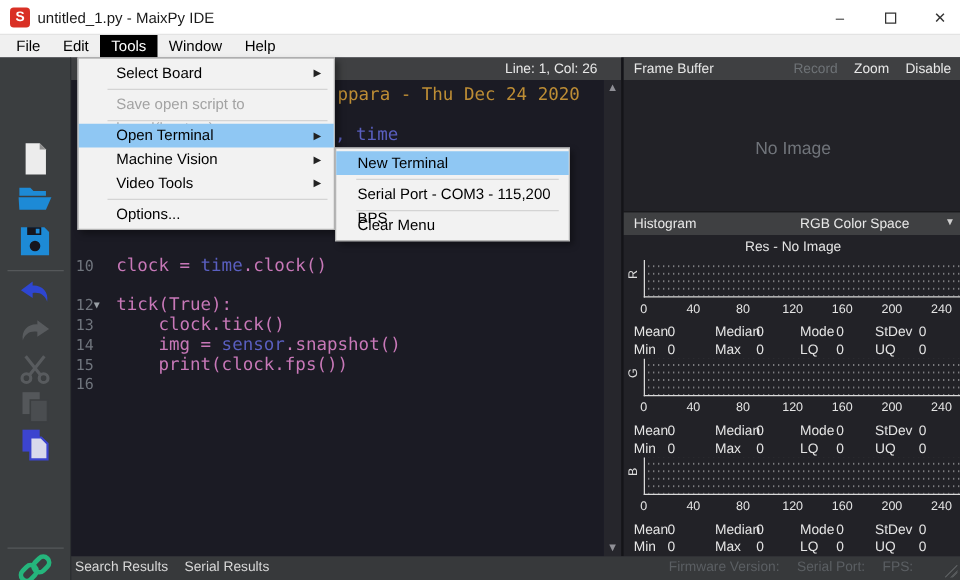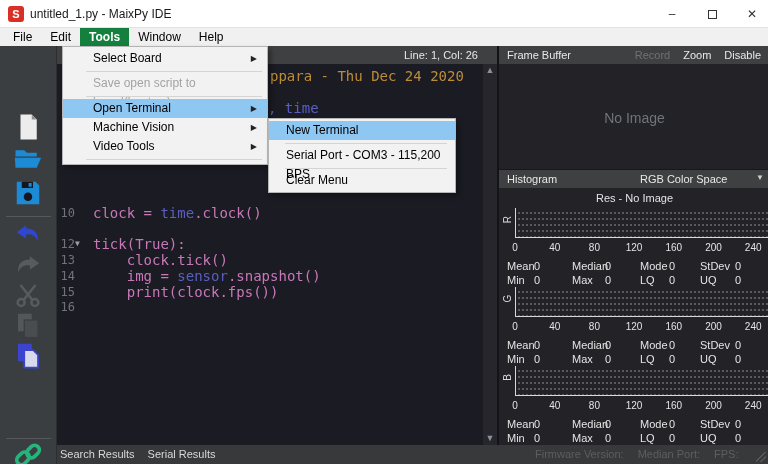--- a/index.html
+++ b/index.html
@@ -12,21 +12,21 @@
   
   .titlebar { position:absolute; left:0; top:0; width:768px; height:28px; background:#ffffff; border-bottom:1px solid #e3e3e3; }
   .app-logo { position:absolute; left:8px; top:6px; width:16px; height:16px; background:#d93025; border-radius:3px; color:#fff; font-size:11px; font-weight:bold; text-align:center; line-height:16px; }
   .title-text { position:absolute; left:30px; top:7px; font-size:12px; color:#1a1a1a; }
   .winbtn { position:absolute; top:0; width:40px; height:28px; text-align:center; line-height:28px; font-size:12px; color:#333; }
   .winbtn.min { left:652px; } .winbtn.max { left:692px; } .winbtn.close { left:732px; }
   .maxglyph { display:inline-block; width:9px; height:9px; border:1px solid #333; vertical-align:middle; }
   
   .menubar { position:absolute; left:0; top:28px; width:768px; height:18px; background:#f0f0f0; display:flex; align-items:stretch; padding-left:4px; }
   .menubar-item { font-size:12px; color:#000; padding:1px 9px 0 9px; line-height:17px; }
-  .menubar-item.active { background:#15803d; color:#fff;font-weight:bold; }
+  .menubar-item.active { background:#000000; color:#fff; }
   
   .sidebar { position:absolute; left:0; top:46px; width:57px; height:418px; background:#3b3e40; border-right:1px solid #2c2f31; }
   .side-icon { position:absolute; left:13px; width:30px; height:30px; }
   .side-sep { position:absolute; left:6px; width:45px; height:1px; background:#55585a; }
   
   .editor-topbar { position:absolute; left:57px; top:46px; width:440px; height:18px; background:#3f4042; }
   .cursor-status { position:absolute; right:19px; top:3px; font-size:11px; color:#e8e8e8; }
   .editor { position:absolute; left:57px; top:64px; width:426px; height:381px; background:#1b1b24; font-family:"DejaVu Sans Mono", monospace; font-size:14px; overflow:hidden; }
   .frag { position:absolute; white-space:pre; }
   .code-line { position:absolute; left:0; height:16px; white-space:pre; }
@@ -303,21 +303,21 @@
       </div>
   </div>
 
   <div class="statusbar">
     <div class="status-tabs" id="status-tabs">
         <span>Search Results</span>
         <span>Serial Results</span>
       </div>
     <div class="status-right" id="status-right">
         <span>Firmware Version:</span>
-        <span>Median Port:</span>
+        <span>Serial Port:</span>
         <span>FPS:</span>
       </div>
     <div class="resize-grip"></div>
   </div>
 
   <div class="menu" id="tools-menu">
       <div class="menu-item">
         <span class="mi-label">Select Board</span>
         <span class="mi-arrow">▶</span>
       </div>
@@ -332,20 +332,23 @@
       </div>
       <div class="menu-item">
         <span class="mi-label">Machine Vision</span>
         <span class="mi-arrow">▶</span>
       </div>
       <div class="menu-item">
         <span class="mi-label">Video Tools</span>
         <span class="mi-arrow">▶</span>
       </div>
       <div class="menu-sep"></div>
+      <div class="menu-item">
+        <span class="mi-label">Options...</span>
+      </div>
     </div>
 
   <div class="menu" id="terminal-submenu">
       <div class="menu-item hl">
         <span class="mi-label">New Terminal</span>
       </div>
       <div class="menu-sep"></div>
       <div class="menu-item">
         <span class="mi-label">Serial Port - COM3 - 115,200 BPS</span>
       </div>

